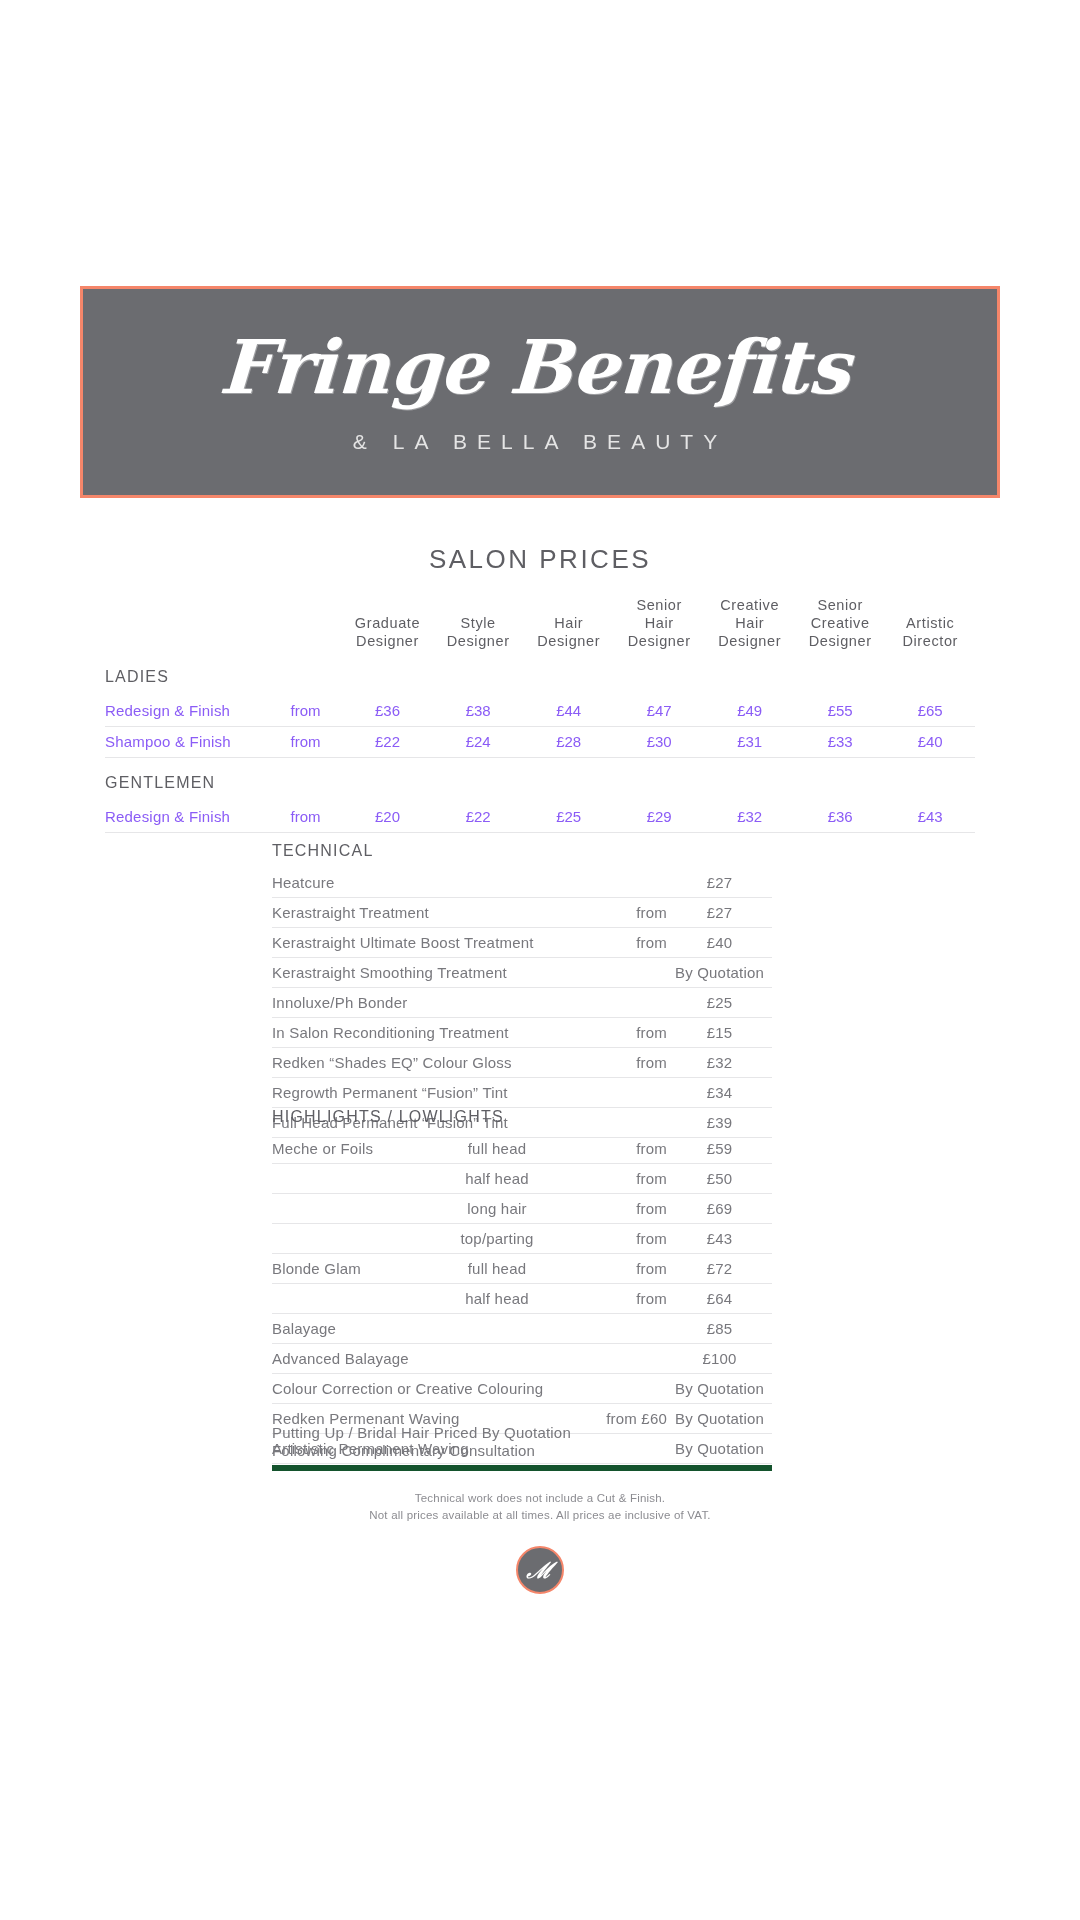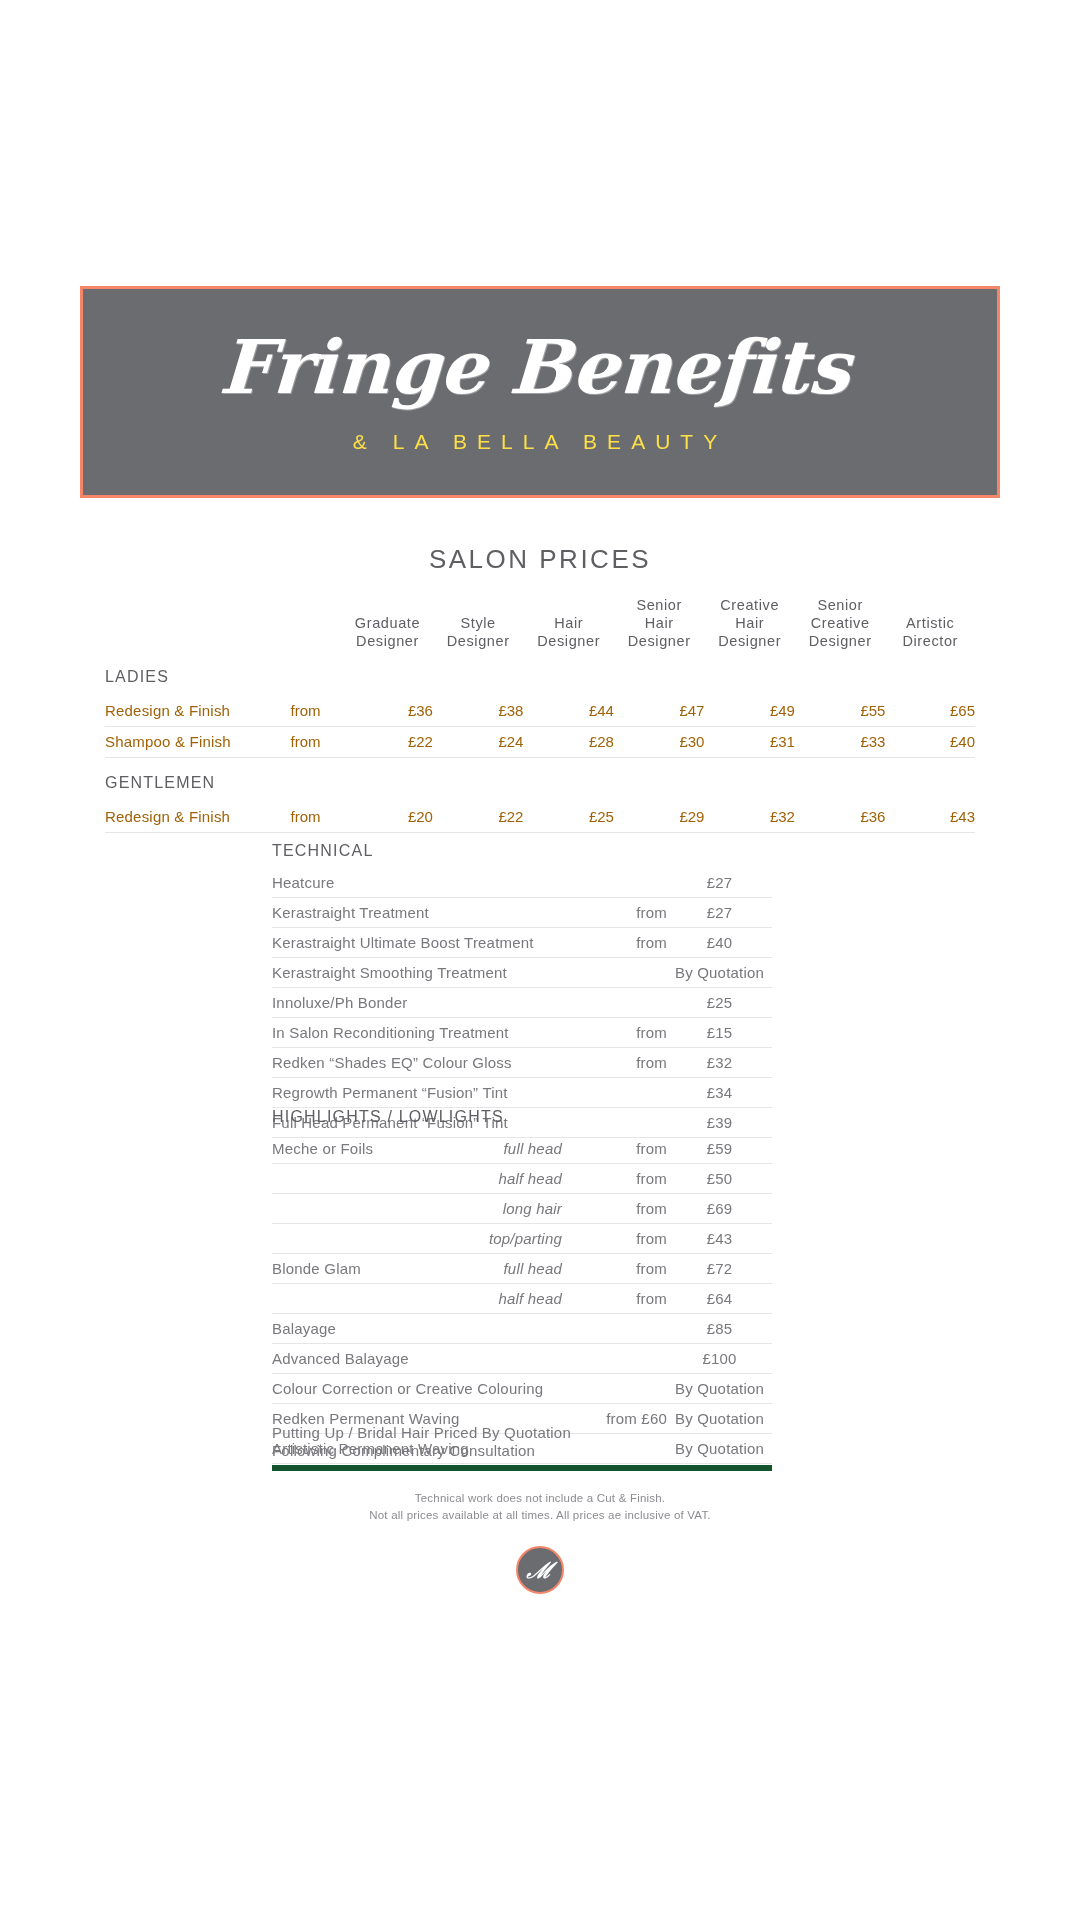--- a/index.html
+++ b/index.html
@@ -43,21 +43,21 @@
     color: #ffffff;
     letter-spacing: -1px;
     line-height: 1;
     transform: skewX(-6deg);
     text-shadow: 1px 1px 0 rgba(255,255,255,0.35);
     white-space: nowrap;
   }
   .logo-sub {
     margin-top: 26px;
     font-size: 21px;
-    color: #fde047;
+    color: #e5e5e5;
     letter-spacing: 10px;
     font-weight: 400;
     white-space: nowrap;
   }
 
   
   .page-title {
     position: absolute;
     top: 536px;
     left: 0;
@@ -103,25 +103,25 @@
     letter-spacing: 1.2px;
     padding-top: 16px;
     padding-bottom: 10px;
   }
   .sec-head.first td { padding-top: 0; }
 
   .price-row td {
     padding: 6px 0 7px 0;
     border-bottom: 1px solid #e6e6e8;
     font-size: 15px;
-    color: #a16207;
+    color: #8b5cf6;
   }
   .price-row td.svc { text-align: left; letter-spacing: 0.2px; }
   .price-row td.from { text-align: center; }
-  .price-row td.amt  { text-align: right; }
+  .price-row td.amt  { text-align: center; }
 
   
   .sub-block {
     position: absolute;
     left: 272px;
     width: 500px;
   }
   .sub-title {
     font-size: 16px;
     color: #5e5e63;
@@ -134,21 +134,21 @@
   }
   .sub-table td {
     font-size: 15px;
     color: #78787d;
     font-weight: 400;
     padding: 6px 0 6px 0;
     border-bottom: 1px solid #e6e6e8;
     letter-spacing: 0.2px;
   }
   .sub-table td.c-name { text-align: left; }
-  .sub-table td.c-opt  { text-align: right; width: 130px; font-style: italic; }
+  .sub-table td.c-opt  { text-align: center; width: 130px; }
   .sub-table td.c-from { text-align: right; width: 105px; }
   .sub-table td.c-amt  { text-align: center; width: 105px; }
 
   
   .bridal {
     position: absolute;
     left: 272px;
     width: 500px;
     font-size: 15px;
     color: #78787d;

